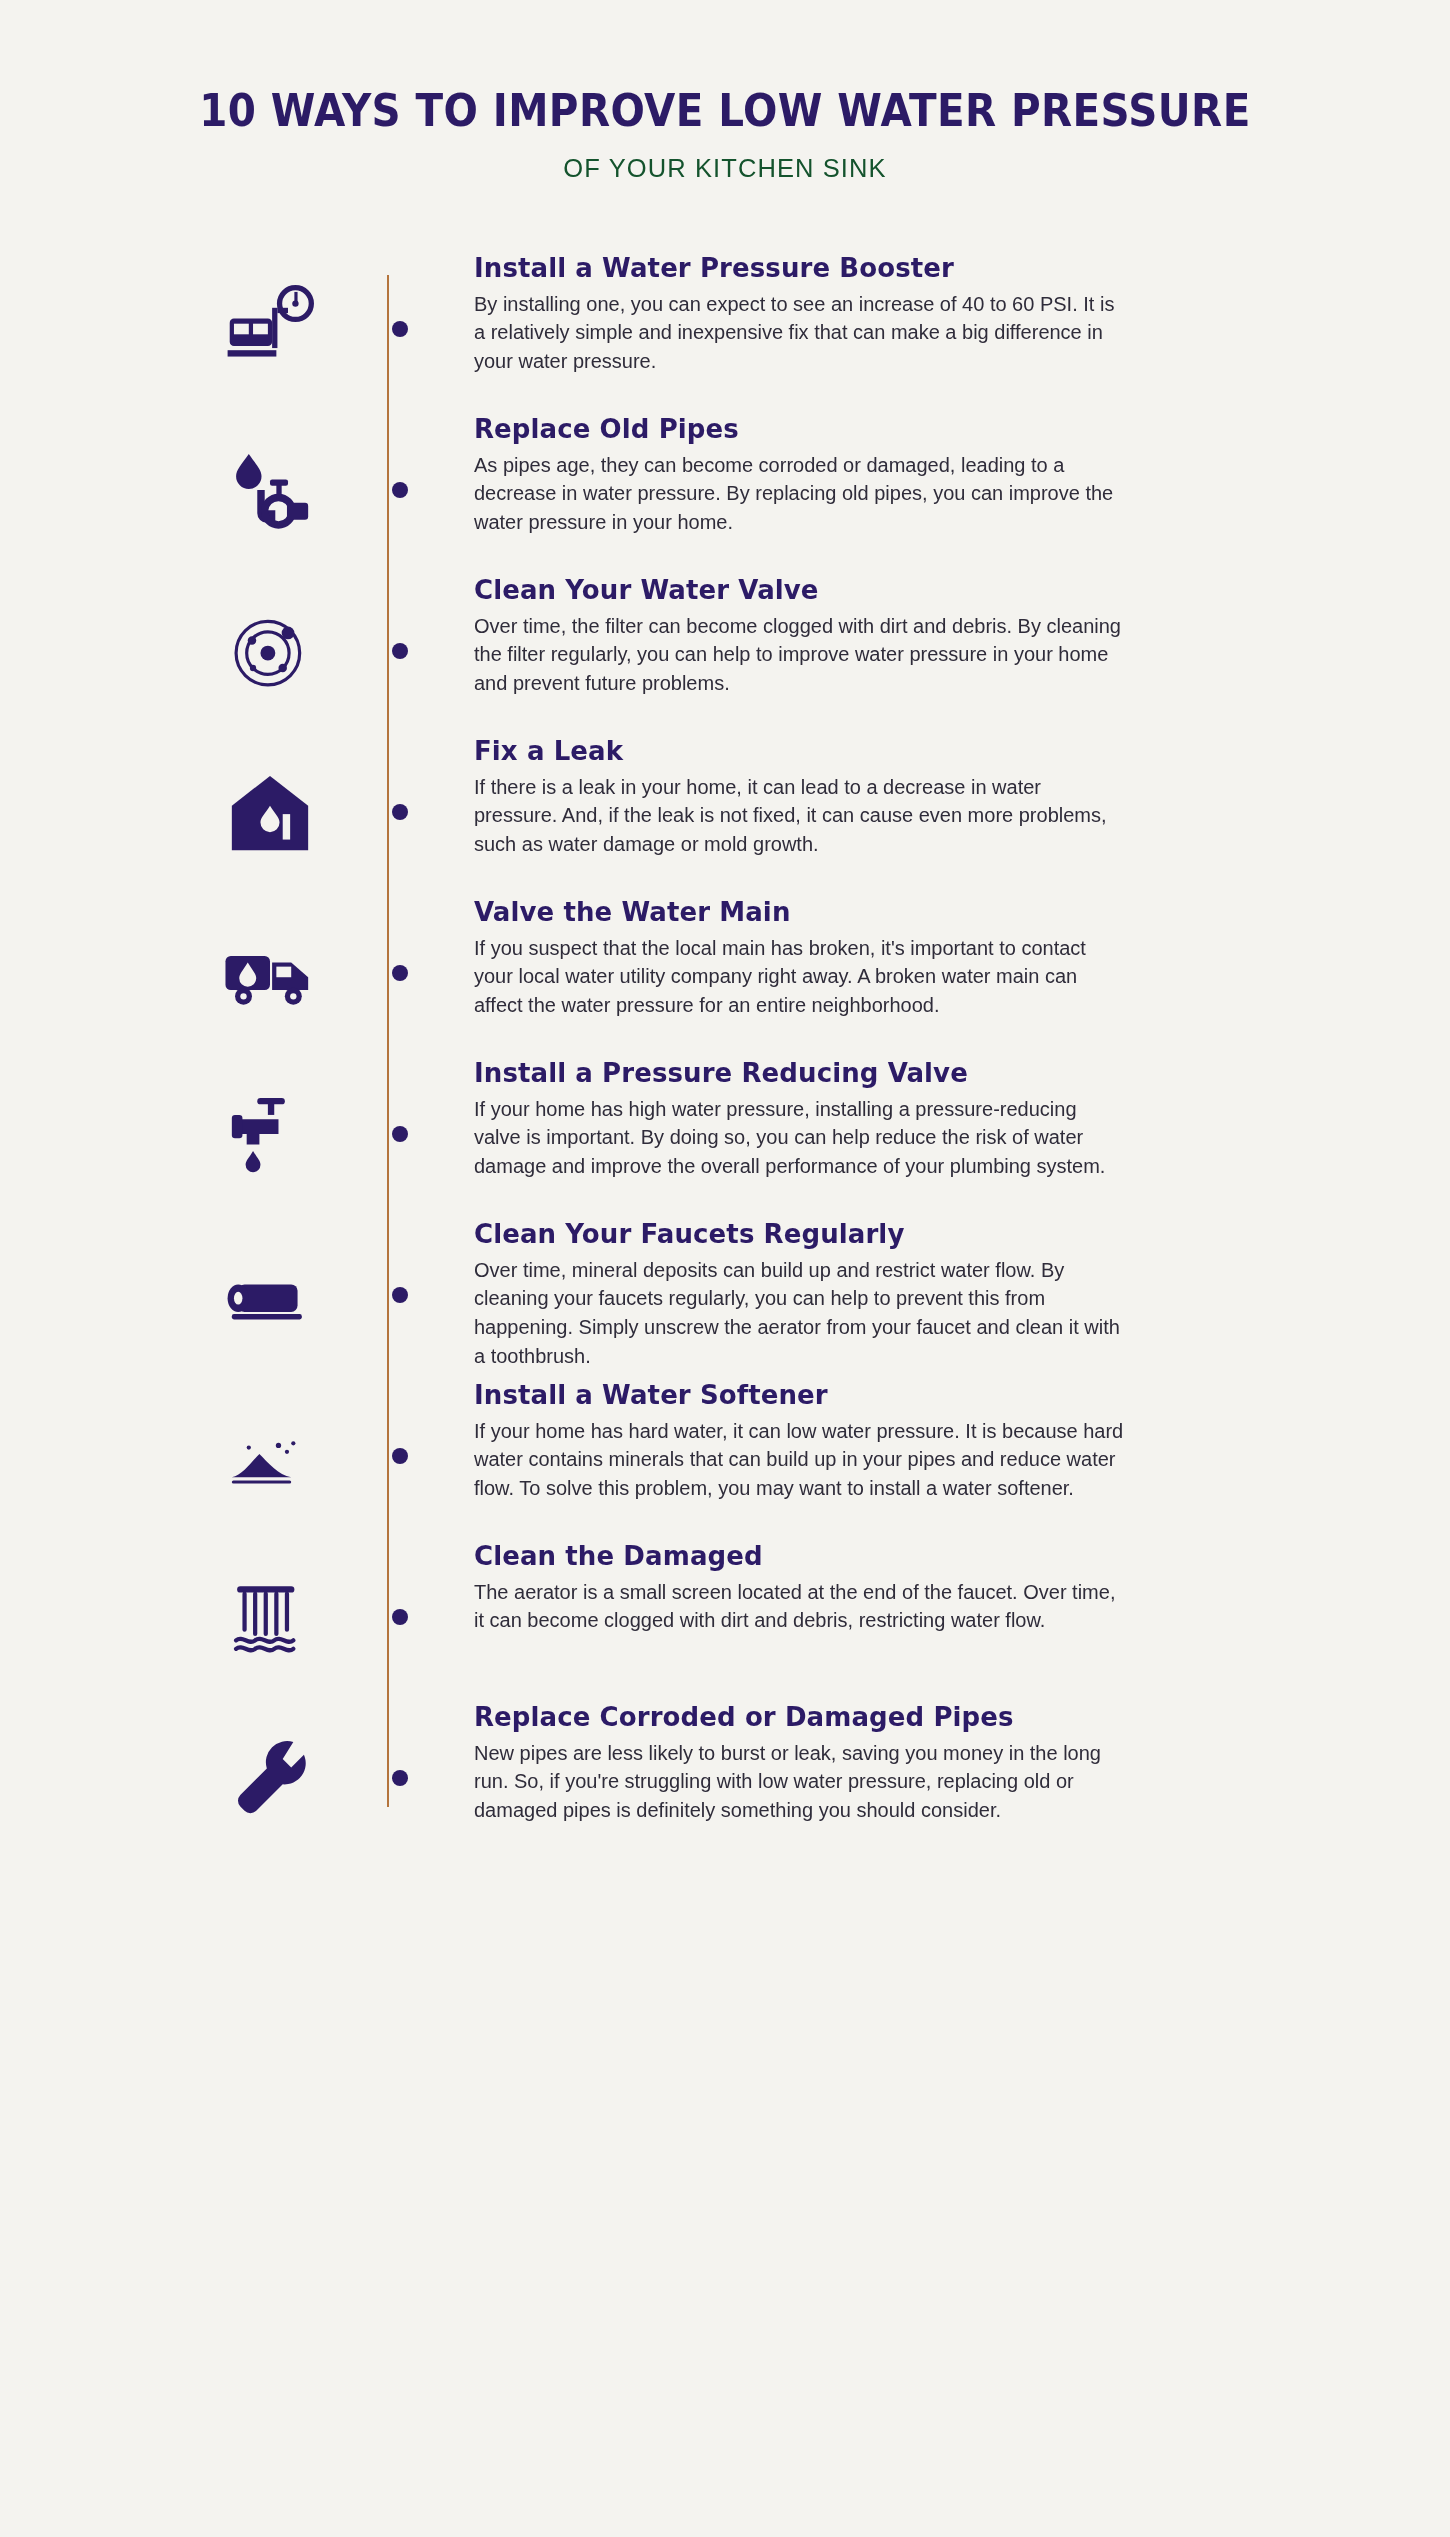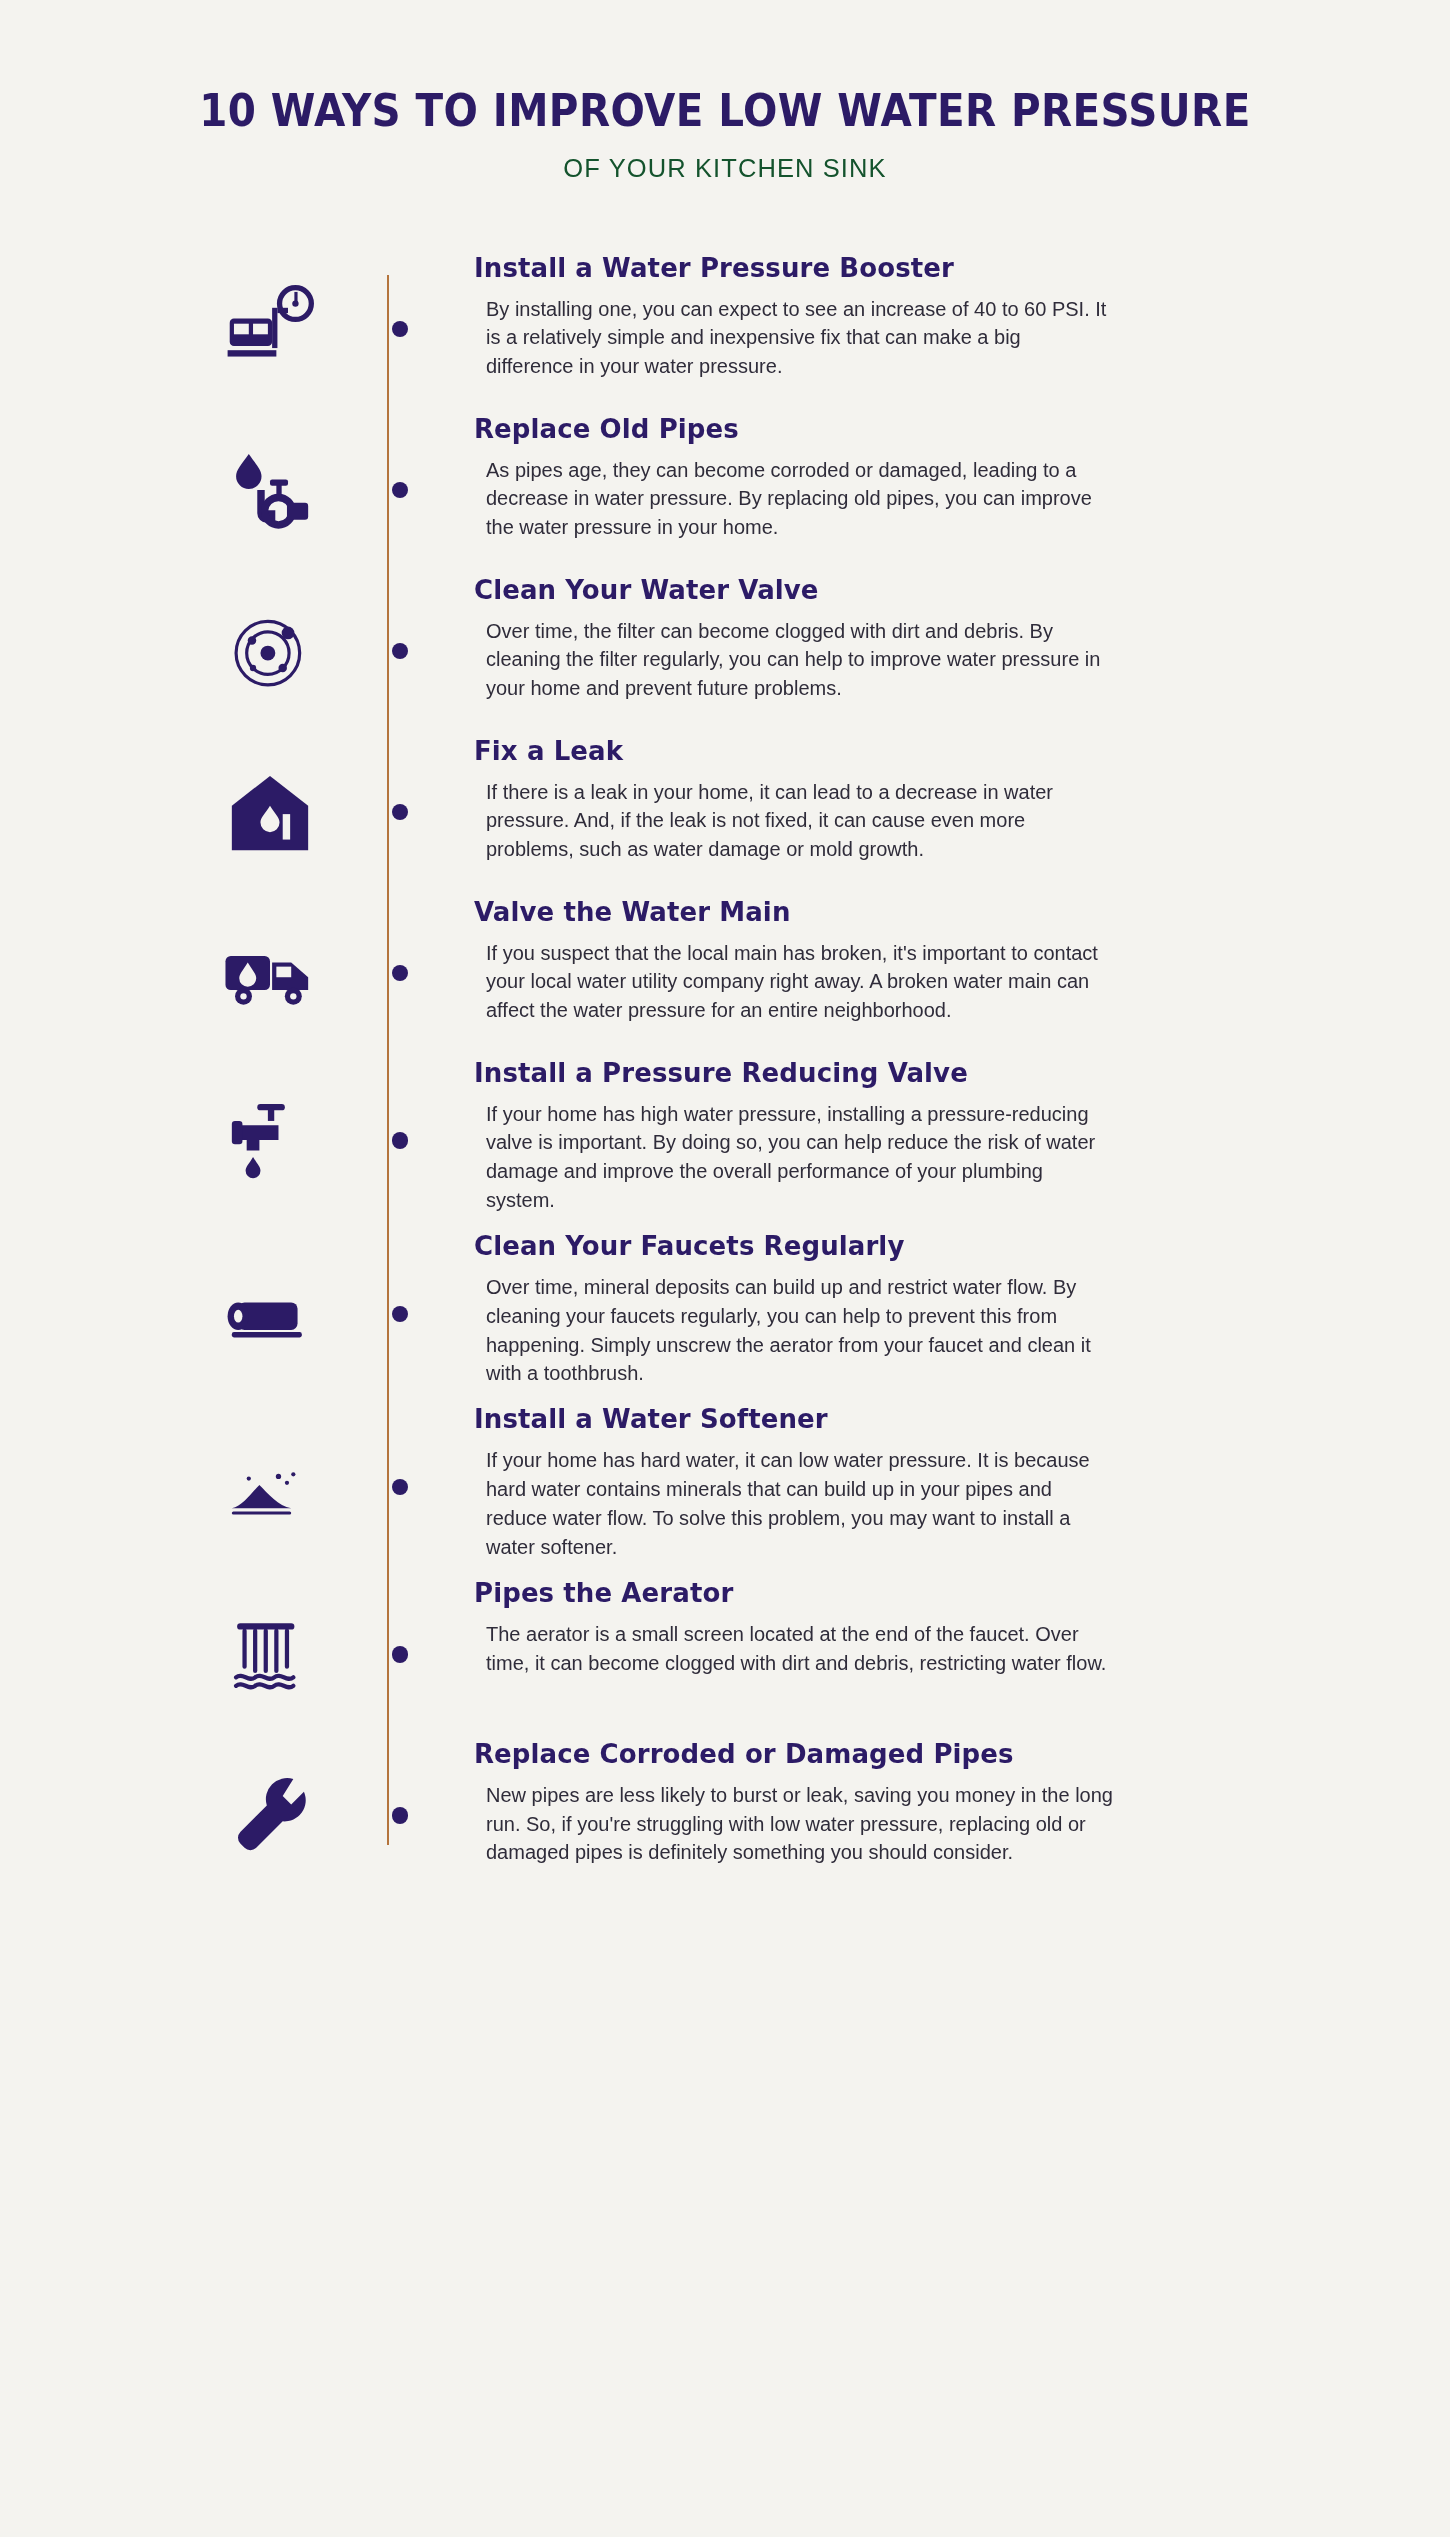--- a/index.html
+++ b/index.html
@@ -105,21 +105,21 @@
     color: #2c1b66;
     margin: 0 0 7px 0;
     letter-spacing: 0.1px;
   }
   .step-desc {
     font-family: "Liberation Sans", sans-serif;
     font-weight: 400;
     font-size: 20px;
     line-height: 1.44;
     color: #2f2c3a;
-    margin: 12px;
+    margin: 0;
   }
 </style>
 </head>
 <body>
 
 <div class="page">
 
   <div class="header">
     <h1 class="title">10 Ways to Improve Low Water Pressure</h1>
     <div class="subtitle">of your Kitchen Sink</div>
@@ -276,21 +276,21 @@
       <div class="icon-wrap">
         <svg width="106" height="106" viewBox="0 0 100 100" fill="none" stroke="#2c1b66" stroke-width="4" stroke-linecap="round">
           <path d="M22 24h48" stroke-width="6"></path>
           <path d="M26 28v34M36 28v38M46 28v38M56 28v38M66 28v34"></path>
           <path d="M18 72c6-5 12 5 18 0s12 5 18 0 12 5 18 0" stroke-width="4"></path>
           <path d="M18 80c6-5 12 5 18 0s12 5 18 0 12 5 18 0" stroke-width="4"></path>
         </svg>
       </div>
       <div class="dot"></div>
       <div class="step-body">
-        <h2 class="step-title">Pipes the Aerator</h2>
+        <h2 class="step-title">Clean the Damaged</h2>
         <p class="step-desc">The aerator is a small screen located at the end of the faucet. Over time, it can become clogged with dirt and debris, restricting water flow.</p>
       </div>
     </div>
 
     <div class="step">
       <div class="icon-wrap">
         <svg width="106" height="106" viewBox="0 0 100 100" fill="#2c1b66">
           <path d="M72 16a20 20 0 0 0-25 25L22 66a8 8 0 0 0 0 11l4 4a8 8 0 0 0 11 0l25-25a20 20 0 0 0 20-28l-12 12-8-8z"></path>
         </svg>
       </div>

